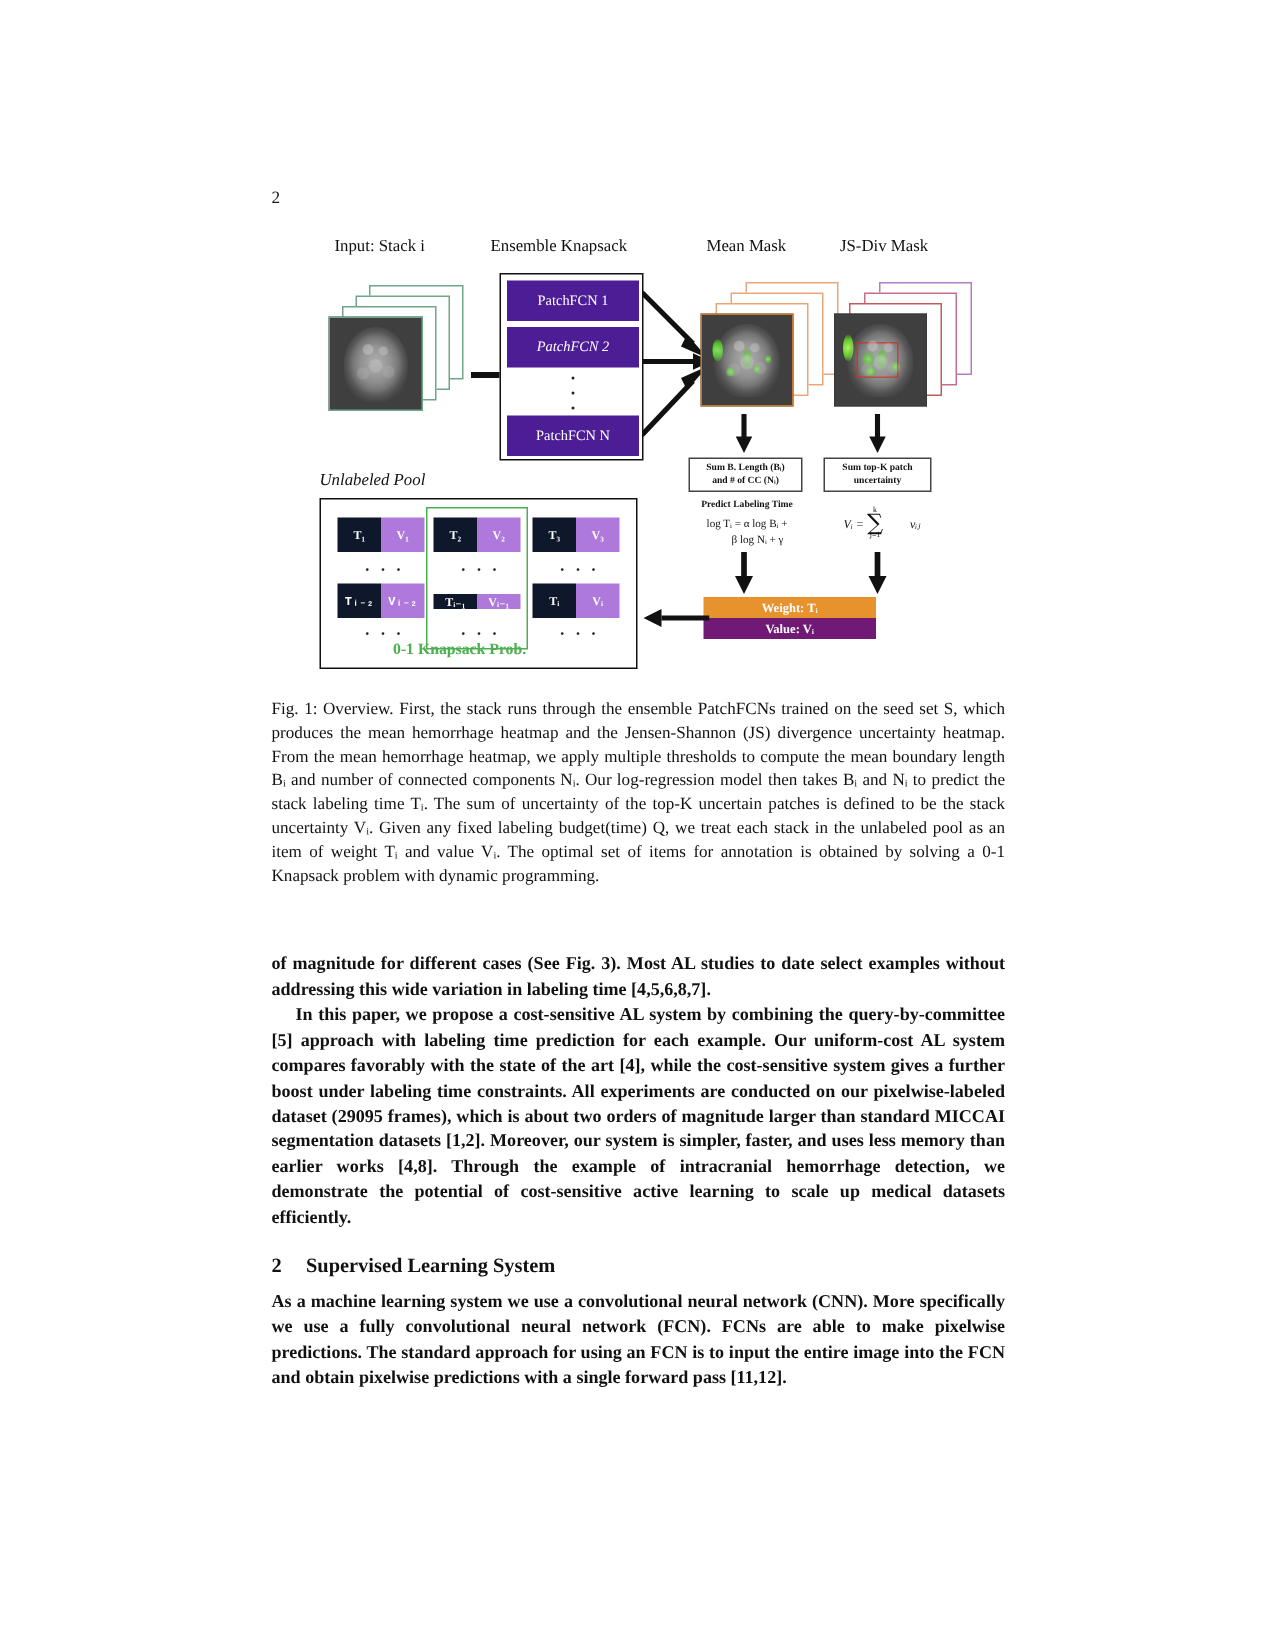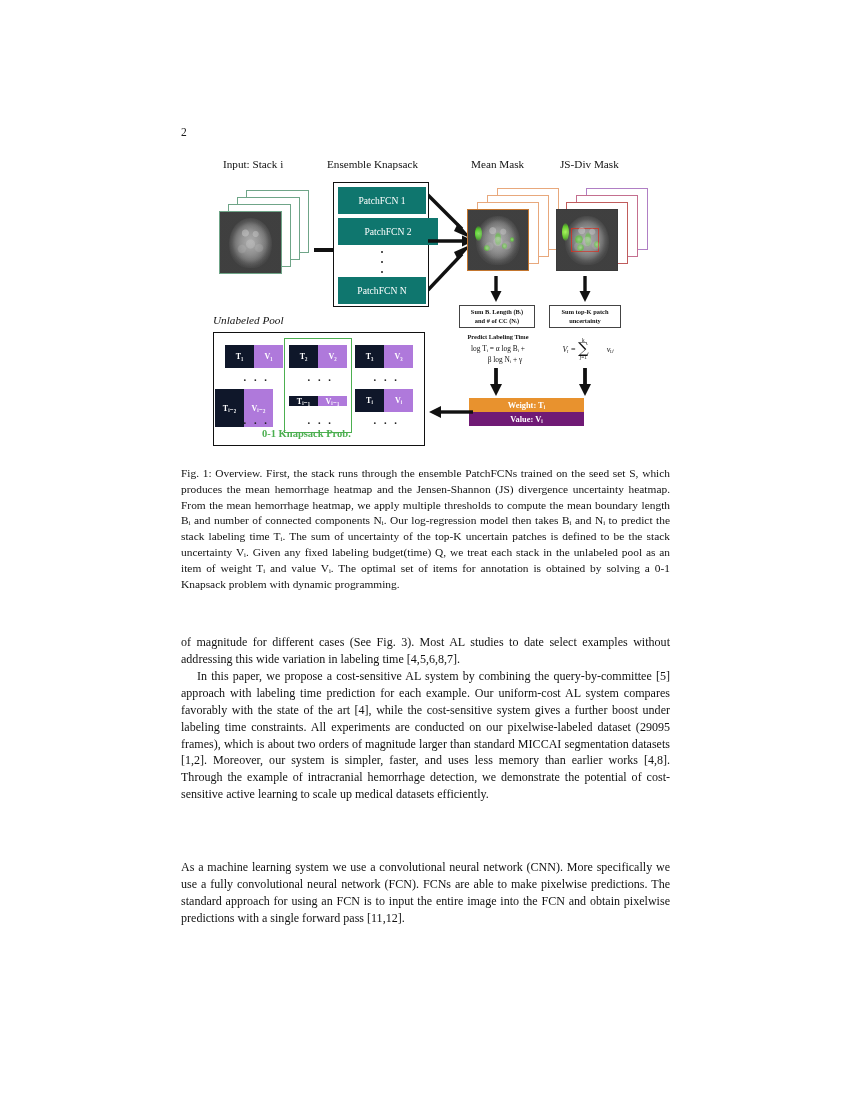--- a/index.html
+++ b/index.html
@@ -85,21 +85,21 @@
 
   
   .ens-outer {
     position: absolute;
     border: 1.4px solid #111;
     background: #fff;
     box-sizing: border-box;
   }
   .fcn {
     position: absolute;
-    background: #0f766e;
+    background: #4c1d95;
     color: #ffffff;
     font-size: 9.6px;
     display: flex;
     align-items: center;
     justify-content: center;
     box-sizing: border-box;
   }
   .vdots {
     position: absolute;
     display: flex;
@@ -237,20 +237,21 @@
   }
   .body {
     position: absolute;
     left: 181px;
     width: 489px;
     font-size: 12.05px;
     line-height: 1.405;
     text-align: justify;
     text-justify: inter-word;
     color: #111;
+    font-weight: bold;
   }
   .body p { margin: 0; }
   .body p.ind { text-indent: 16px; }
   h2.sec {
     position: absolute;
     left: 181px;
     width: 489px;
     font-size: 13.6px;
     font-weight: bold;
     margin: 0;
@@ -279,21 +280,21 @@
       <div class="brain" style="left:0px;  top:21px; width:63px; height:63px; border:1.3px solid #6fa588;"></div>
     </div>
 
     <svg class="arrow" style="left:133px; top:84px;" width="32" height="16" viewBox="0 0 32 16">
       <line x1="0" y1="8" x2="22" y2="8" stroke="#111" stroke-width="4"></line>
       <polygon points="22,2 32,8 22,14" fill="#111"></polygon>
     </svg>
 
     <div class="ens-outer" style="left:152px; top:24px; width:96px; height:125px;">
       <div class="fcn" style="left:4px; top:4px; width:88px; height:27px;">PatchFCN 1</div>
-      <div class="fcn" style="left:4px; top:35px; width:100px; height:27px;">PatchFCN 2</div>
+      <div class="fcn" style="left:4px; top:35px; width:88px; height:27px;font-style:italic;">PatchFCN 2</div>
       <div class="vdots" style="left:46px; top:68px; width:4px; height:22px;">
         <i></i>
           <i></i>
           <i></i>
       </div>
       <div class="fcn" style="left:4px; top:94px; width:88px; height:27px;">PatchFCN N</div>
     </div>
 
     <svg class="arrow" style="left:247px; top:35px;" width="46" height="48" viewBox="0 0 46 48">
       <line x1="0" y1="2" x2="34" y2="36" stroke="#111" stroke-width="3.4"></line>
@@ -403,21 +404,21 @@
       </div>
       <div class="cell" style="left:141px; top:12px; width:58px; height:23px;">
         <div class="t">T₃</div>
         <div class="v">V₃</div>
       </div>
 
       <div class="hdots" style="left:29px; top:42px;">· · ·</div>
       <div class="hdots" style="left:93px; top:42px;">· · ·</div>
       <div class="hdots" style="left:159px; top:42px;">· · ·</div>
 
-      <div class="cell" style="left:1px; top:56px; width:58px; height:38px;">
+      <div class="cell" style="left:11px; top:56px; width:58px; height:23px;font-family:Liberation Mono, monospace;">
         <div class="t">Tᵢ₋₂</div>
         <div class="v">Vᵢ₋₂</div>
       </div>
       <div class="cell" style="left:75px; top:56px; width:58px; height:23px;align-items:center;">
         <div class="t">Tᵢ₋₁</div>
         <div class="v">Vᵢ₋₁</div>
       </div>
       <div class="cell" style="left:141px; top:56px; width:58px; height:23px;">
         <div class="t">Tᵢ</div>
         <div class="v">Vᵢ</div>
@@ -432,18 +433,21 @@
 
   </div>
 
   <div class="caption">Fig. 1: Overview. First, the stack runs through the ensemble PatchFCNs trained on the seed set S, which produces the mean hemorrhage heatmap and the Jensen-Shannon (JS) divergence uncertainty heatmap. From the mean hemorrhage heatmap, we apply multiple thresholds to compute the mean boundary length Bᵢ and number of connected components Nᵢ. Our log-regression model then takes Bᵢ and Nᵢ to predict the stack labeling time Tᵢ. The sum of uncertainty of the top-K uncertain patches is defined to be the stack uncertainty Vᵢ. Given any fixed labeling budget(time) Q, we treat each stack in the unlabeled pool as an item of weight Tᵢ and value Vᵢ. The optimal set of items for annotation is obtained by solving a 0-1 Knapsack problem with dynamic programming.</div>
 
   <div class="body" style="top:634px;">
     <p>of magnitude for different cases (See Fig. 3). Most AL studies to date select examples without addressing this wide variation in labeling time [4,5,6,8,7].</p>
     <p class="ind">In this paper, we propose a cost-sensitive AL system by combining the query-by-committee [5] approach with labeling time prediction for each example. Our uniform-cost AL system compares favorably with the state of the art [4], while the cost-sensitive system gives a further boost under labeling time constraints. All experiments are conducted on our pixelwise-labeled dataset (29095 frames), which is about two orders of magnitude larger than standard MICCAI segmentation datasets [1,2]. Moreover, our system is simpler, faster, and uses less memory than earlier works [4,8]. Through the example of intracranial hemorrhage detection, we demonstrate the potential of cost-sensitive active learning to scale up medical datasets efficiently.</p>
   </div>
 
+  <h2 class="sec" style="top:836px;">
+    <span class="num">2</span><span>Supervised Learning System</span>
+  </h2>
 
   <div class="body" style="top:859px;">
     <p>As a machine learning system we use a convolutional neural network (CNN). More specifically we use a fully convolutional neural network (FCN). FCNs are able to make pixelwise predictions. The standard approach for using an FCN is to input the entire image into the FCN and obtain pixelwise predictions with a single forward pass [11,12].</p>
   </div>
 
 </div>
 
 </body></html>

